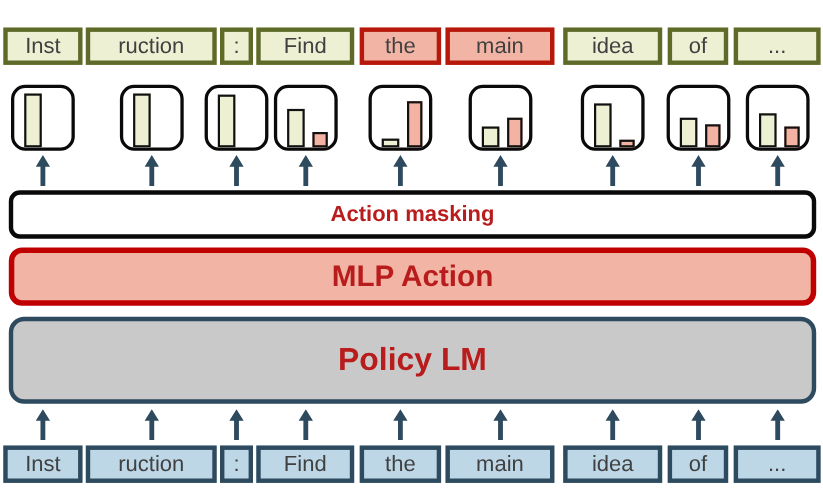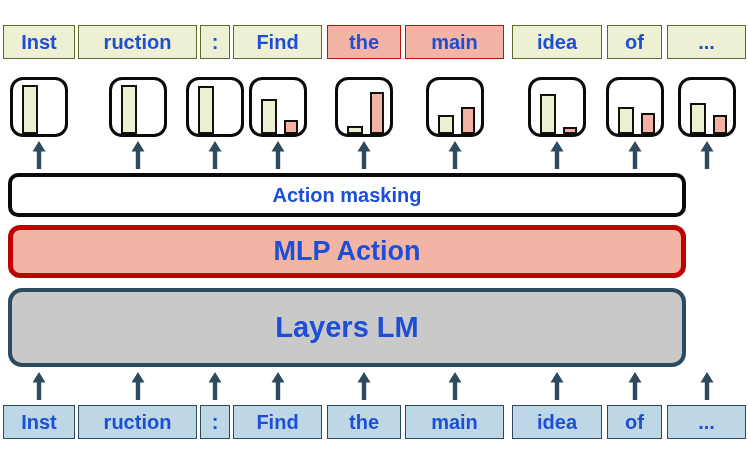--- a/index.html
+++ b/index.html
@@ -4,61 +4,61 @@
 <style>
   html,body { margin:0; padding:0; background:#ffffff; }
   .canvas {
     position:relative; width:748px; height:451px; background:#ffffff;
     font-family:"Liberation Sans", sans-serif; overflow:hidden;
   }
   
   .token {
     position:absolute; box-sizing:border-box; height:34px;
     display:flex; align-items:center; justify-content:center;
-    font-weight:bold; font-size:20px; color:#1d4ed8; border:1px solid #000000;
+    font-weight:normal; font-size:20px; color:#404040; border:4px solid #000000;
   }
   .token.green { background:#eef0d4; border-color:#5e6b28; }
   .token.red   { background:#f2b5a5; border-color:#b7180c; }
   .token.blue  { background:#bdd7e7; border-color:#2e4a5e; }
   .token.top    { top:25px; }
   .token.bottom { top:405px; }
   
   .barbox {
     position:absolute; top:77px; width:58px; height:60px; box-sizing:border-box;
     border:3.5px solid #0a0a0a; border-radius:13px; background:#fff;
   }
   .bar { position:absolute; bottom:0; box-sizing:border-box; border:2px solid #111; }
   .bar.valid   { left:9px;  width:16px; background:#eef0d4; }
   .bar.invalid { left:32px; width:14px; background:#f4b2a2; }
   
   .arrow { position:absolute; width:14px; height:28px; }
   .arrow.toprow    { top:141px; }
   .arrow.bottomrow { top:372px; }
   
   .bigbox {
-    position:absolute; left:8px; width:678px; box-sizing:border-box;
+    position:absolute; left:8px; width:734px; box-sizing:border-box;
     display:flex; align-items:center; justify-content:center;
-    font-weight:bold; color:#1d4ed8; background:#fff;
+    font-weight:bold; color:#b91c1c; background:#fff;
   }
   .bigbox.action { top:173px; height:44px; border:4px solid #0a0a0a; border-radius:10px; font-size:20px; }
   .bigbox.mlp    { top:225px; height:53px; border:5px solid #c00000; border-radius:12px; background:#f2b5a5; font-size:27px; }
   .bigbox.policy { top:288px; height:79px; border:4.5px solid #2e4a5e; border-radius:14px; background:#c9c9c9; font-size:29px; }
 </style>
 </head>
 <body>
 
 <div class="canvas" id="canvas">
   <div class="bigbox action">
     <span>Action masking</span>
   </div>
   <div class="bigbox mlp">
     <span>MLP Action</span>
   </div>
   <div class="bigbox policy">
-    <span>Layers LM</span>
+    <span>Policy LM</span>
   </div>
 <div class="token top green" style="left: 3px; width: 72px;">
       <span>Inst</span>
     </div>
     <div class="barbox" style="left: 10px;">
       <div class="bar valid" style="height: 49px;"></div>
     </div>
     <div class="arrow toprow" style="left: 32px;"><svg width="14" height="28" viewBox="0 0 14 28">
         <path d="M7 0 L13.5 10.5 L9.2 10.5 L9.2 28 L4.8 28 L4.8 10.5 L0.5 10.5 Z" fill="#2e4a5e"></path>
       </svg></div>

